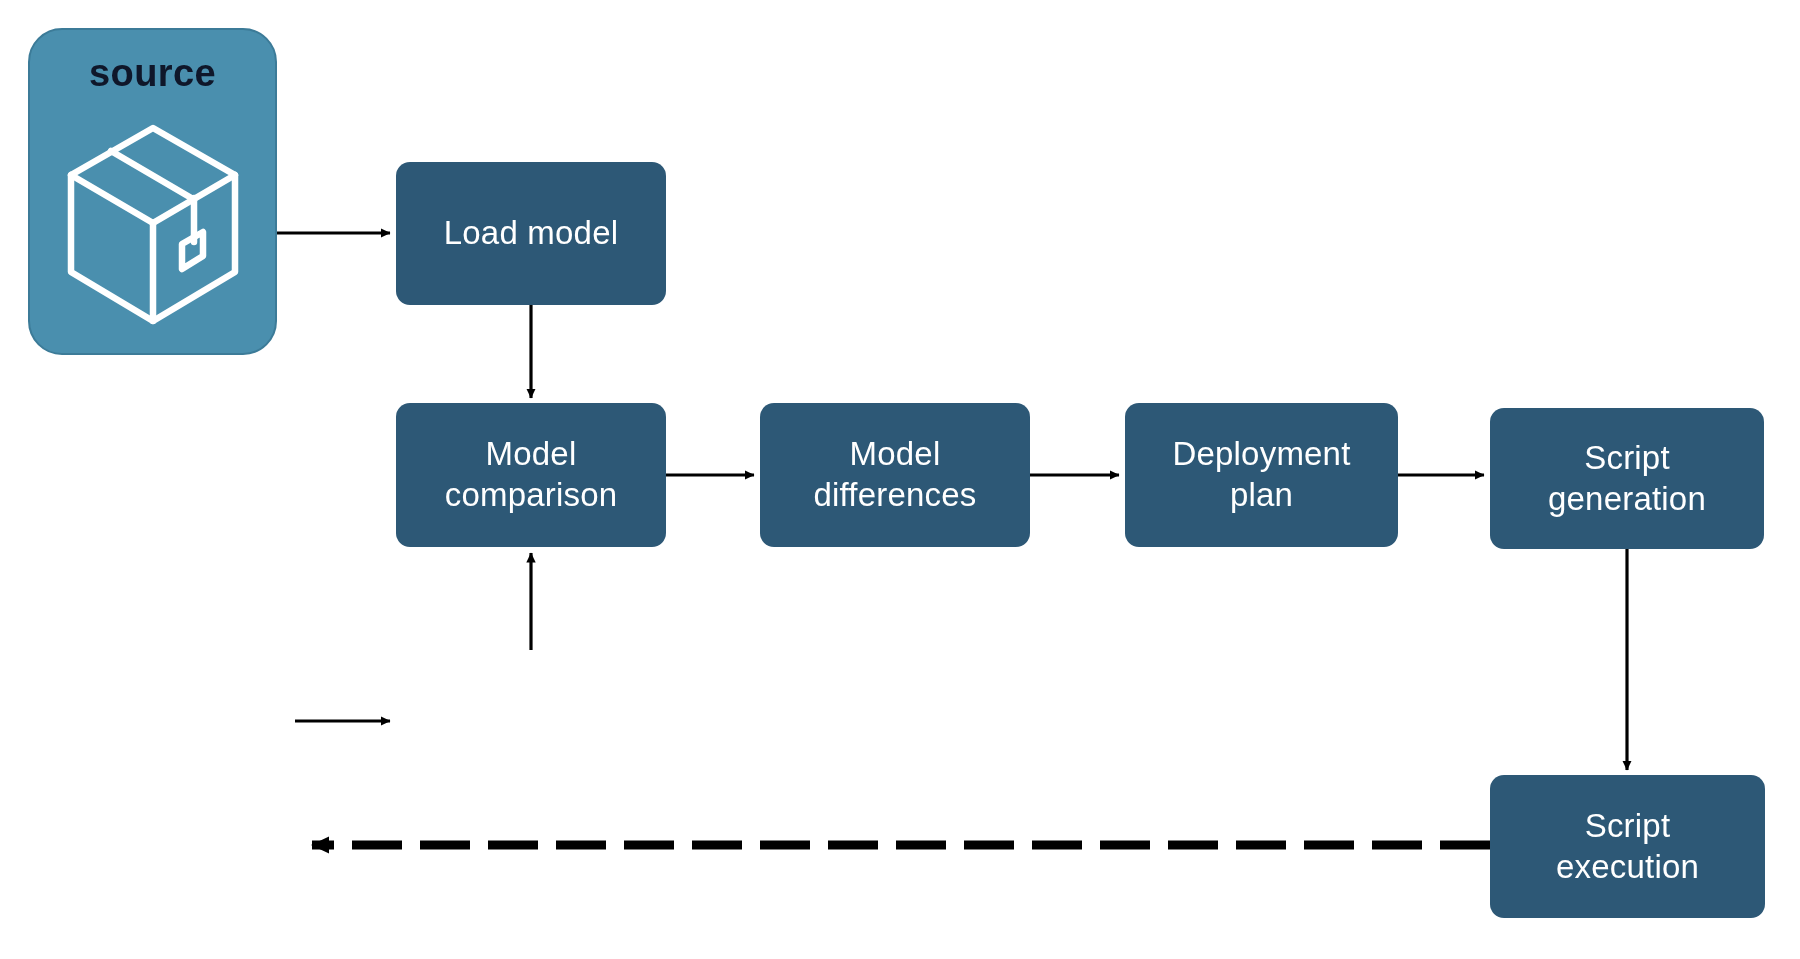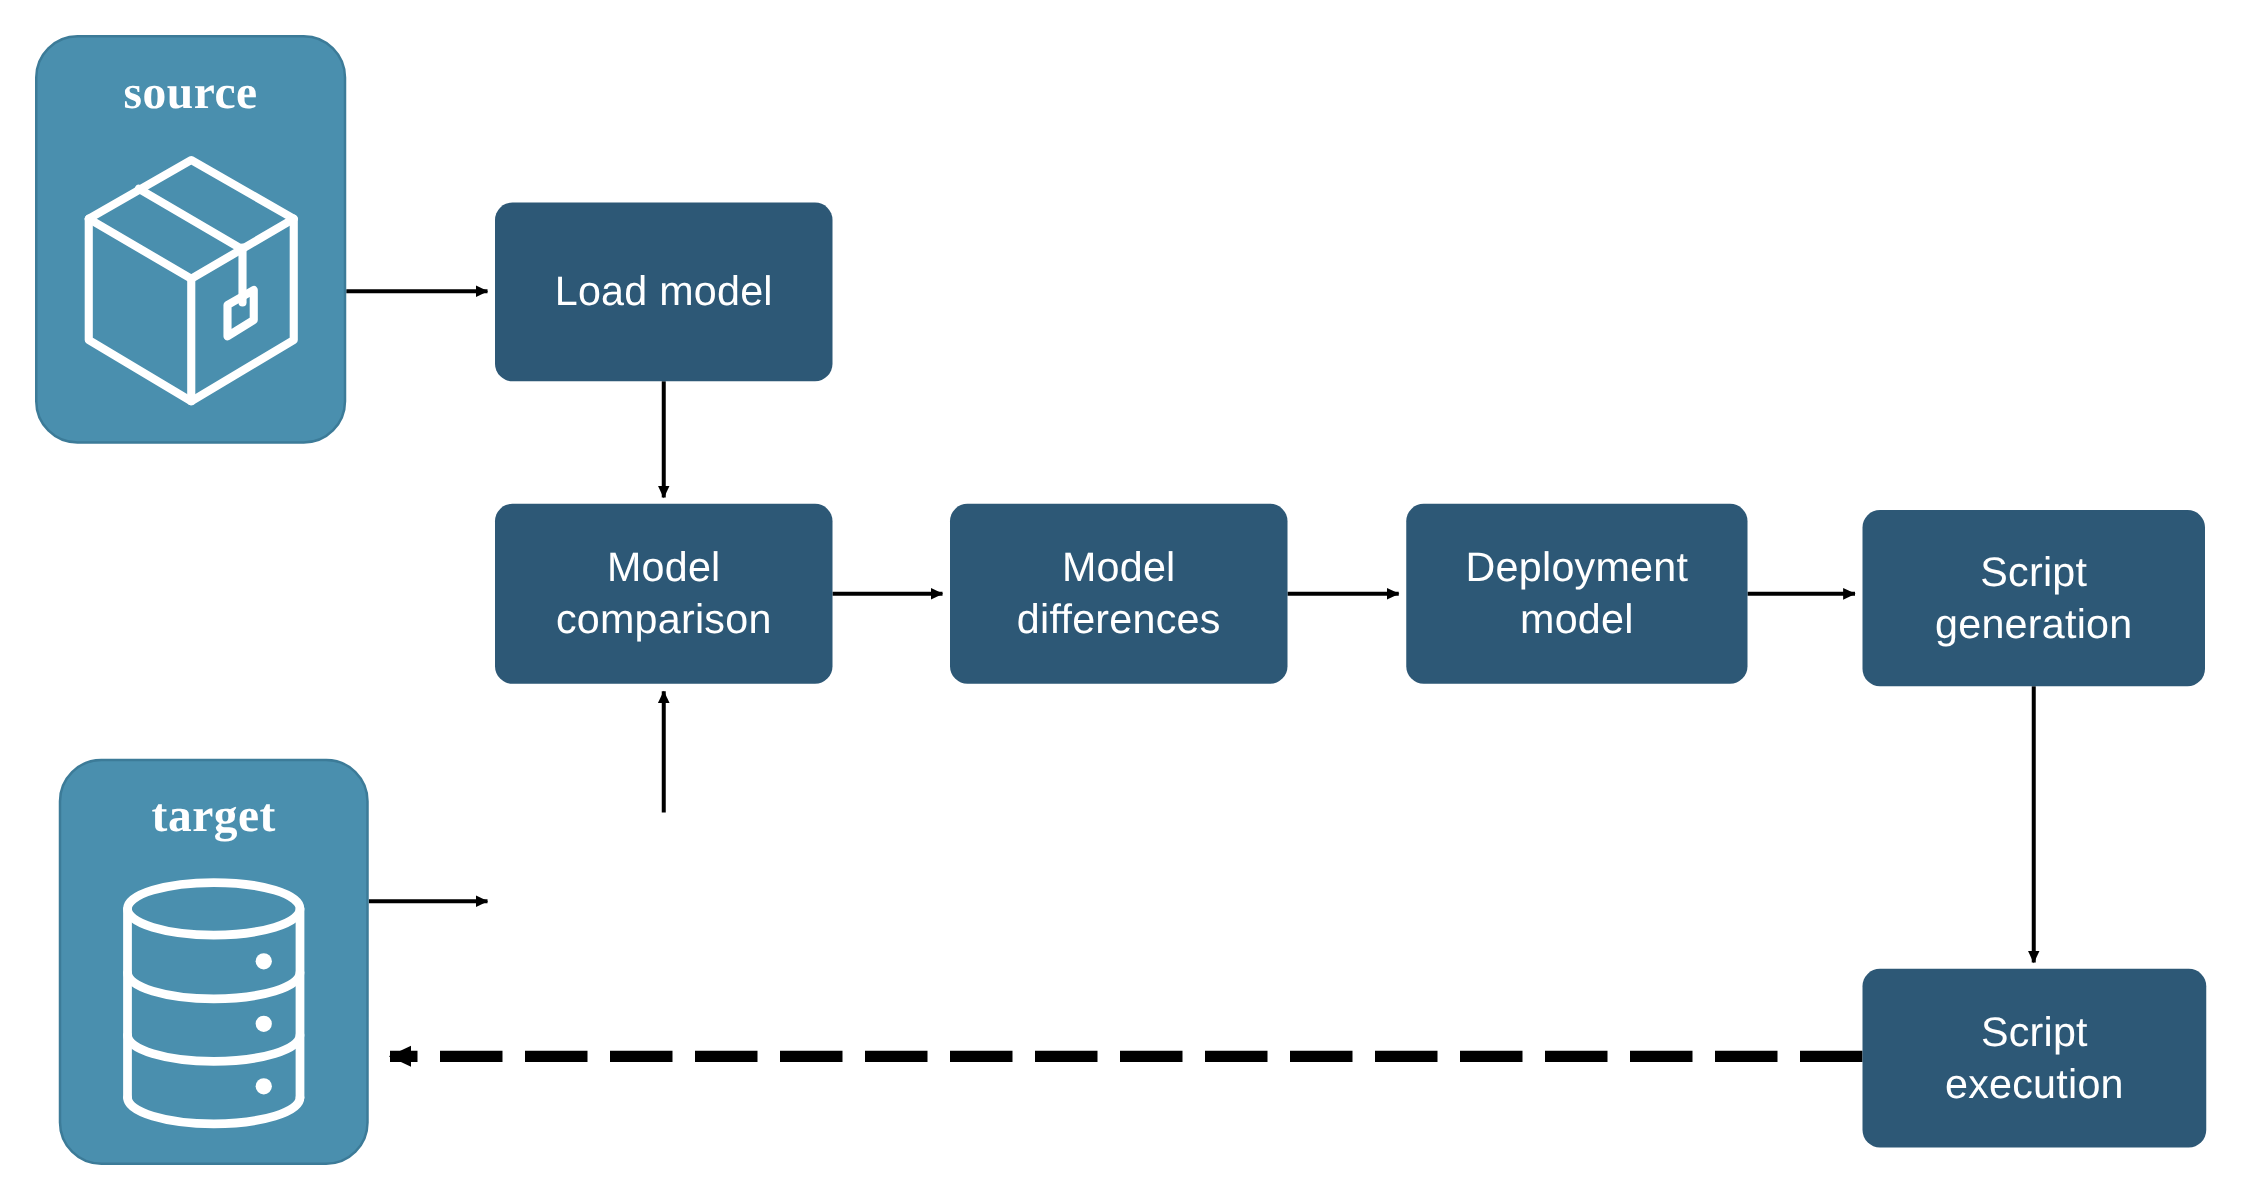--- a/index.html
+++ b/index.html
@@ -42,22 +42,21 @@
     border: 2px solid #3c7b98;
     border-radius: 34px;
     flex-direction: column;
     justify-content: flex-start;
   }
   .endpoint-label {
     font-size: 38px;
     font-weight: bold;
     letter-spacing: 0.4px;
     margin-top: 22px;
-    color: #ffffff;
-    font-family: Liberation Serif, serif;
+    color: #0f172a;
   }
   .endpoint-icon {
     flex: 1 1 auto;
     display: flex;
     align-items: center;
     justify-content: center;
     width: 100%;
   }
   #edges {
     position: absolute;
@@ -133,60 +132,38 @@
         <path d="M90 101 L90 199"></path>
 
         <path d="M48 29 L130 77"></path>
         <path d="M131 76 L131 120"></path>
 
         <path d="M119 122 L140 110 L140 134 L119 147 Z"></path>
       </svg>
     </div>
   </div>
 
-  <div class="node endpoint" style="left:47px; top:607px; width:248px; height:325px;">
-    <div class="endpoint-label">target</div>
-    <div class="endpoint-icon">
-      <svg width="158" height="205" viewBox="0 0 158 205" fill="none" stroke="#ffffff" stroke-width="7" stroke-linejoin="round" stroke-linecap="round">
-
-        <ellipse cx="79" cy="27" rx="69" ry="21"></ellipse>
-
-        <path d="M10 27 L10 178"></path>
-        <path d="M148 27 L148 178"></path>
-
-        <path d="M10 178 C10 189.6 40.9 199 79 199 C117.1 199 148 189.6 148 178"></path>
-
-        <path d="M10 78 C10 89.6 40.9 99 79 99 C117.1 99 148 89.6 148 78"></path>
-
-        <path d="M10 128 C10 139.6 40.9 149 79 149 C117.1 149 148 139.6 148 128"></path>
-
-        <circle cx="119" cy="69" r="6.5" fill="#ffffff" stroke="none"></circle>
-        <circle cx="119" cy="119" r="6.5" fill="#ffffff" stroke="none"></circle>
-        <circle cx="119" cy="169" r="6.5" fill="#ffffff" stroke="none"></circle>
-      </svg>
-    </div>
-  </div>
 
   <div class="node proc" style="left:396px; top:162px; width:270px; height:143px;">
     <span class="nodelabel">Load model</span>
   </div>
 
   <div class="node proc" style="left:396px; top:403px; width:270px; height:144px;">
     <span class="nodelabel">Model
 comparison</span>
   </div>
 
   <div class="node proc" style="left:760px; top:403px; width:270px; height:144px;">
     <span class="nodelabel">Model
 differences</span>
   </div>
 
   <div class="node proc" style="left:1125px; top:403px; width:273px; height:144px;">
     <span class="nodelabel">Deployment
-model</span>
+plan</span>
   </div>
 
   <div class="node proc" style="left:1490px; top:408px; width:274px; height:141px;">
     <span class="nodelabel">Script
 generation</span>
   </div>
 
 
   <div class="node proc" style="left:1490px; top:775px; width:275px; height:143px;">
     <span class="nodelabel">Script

